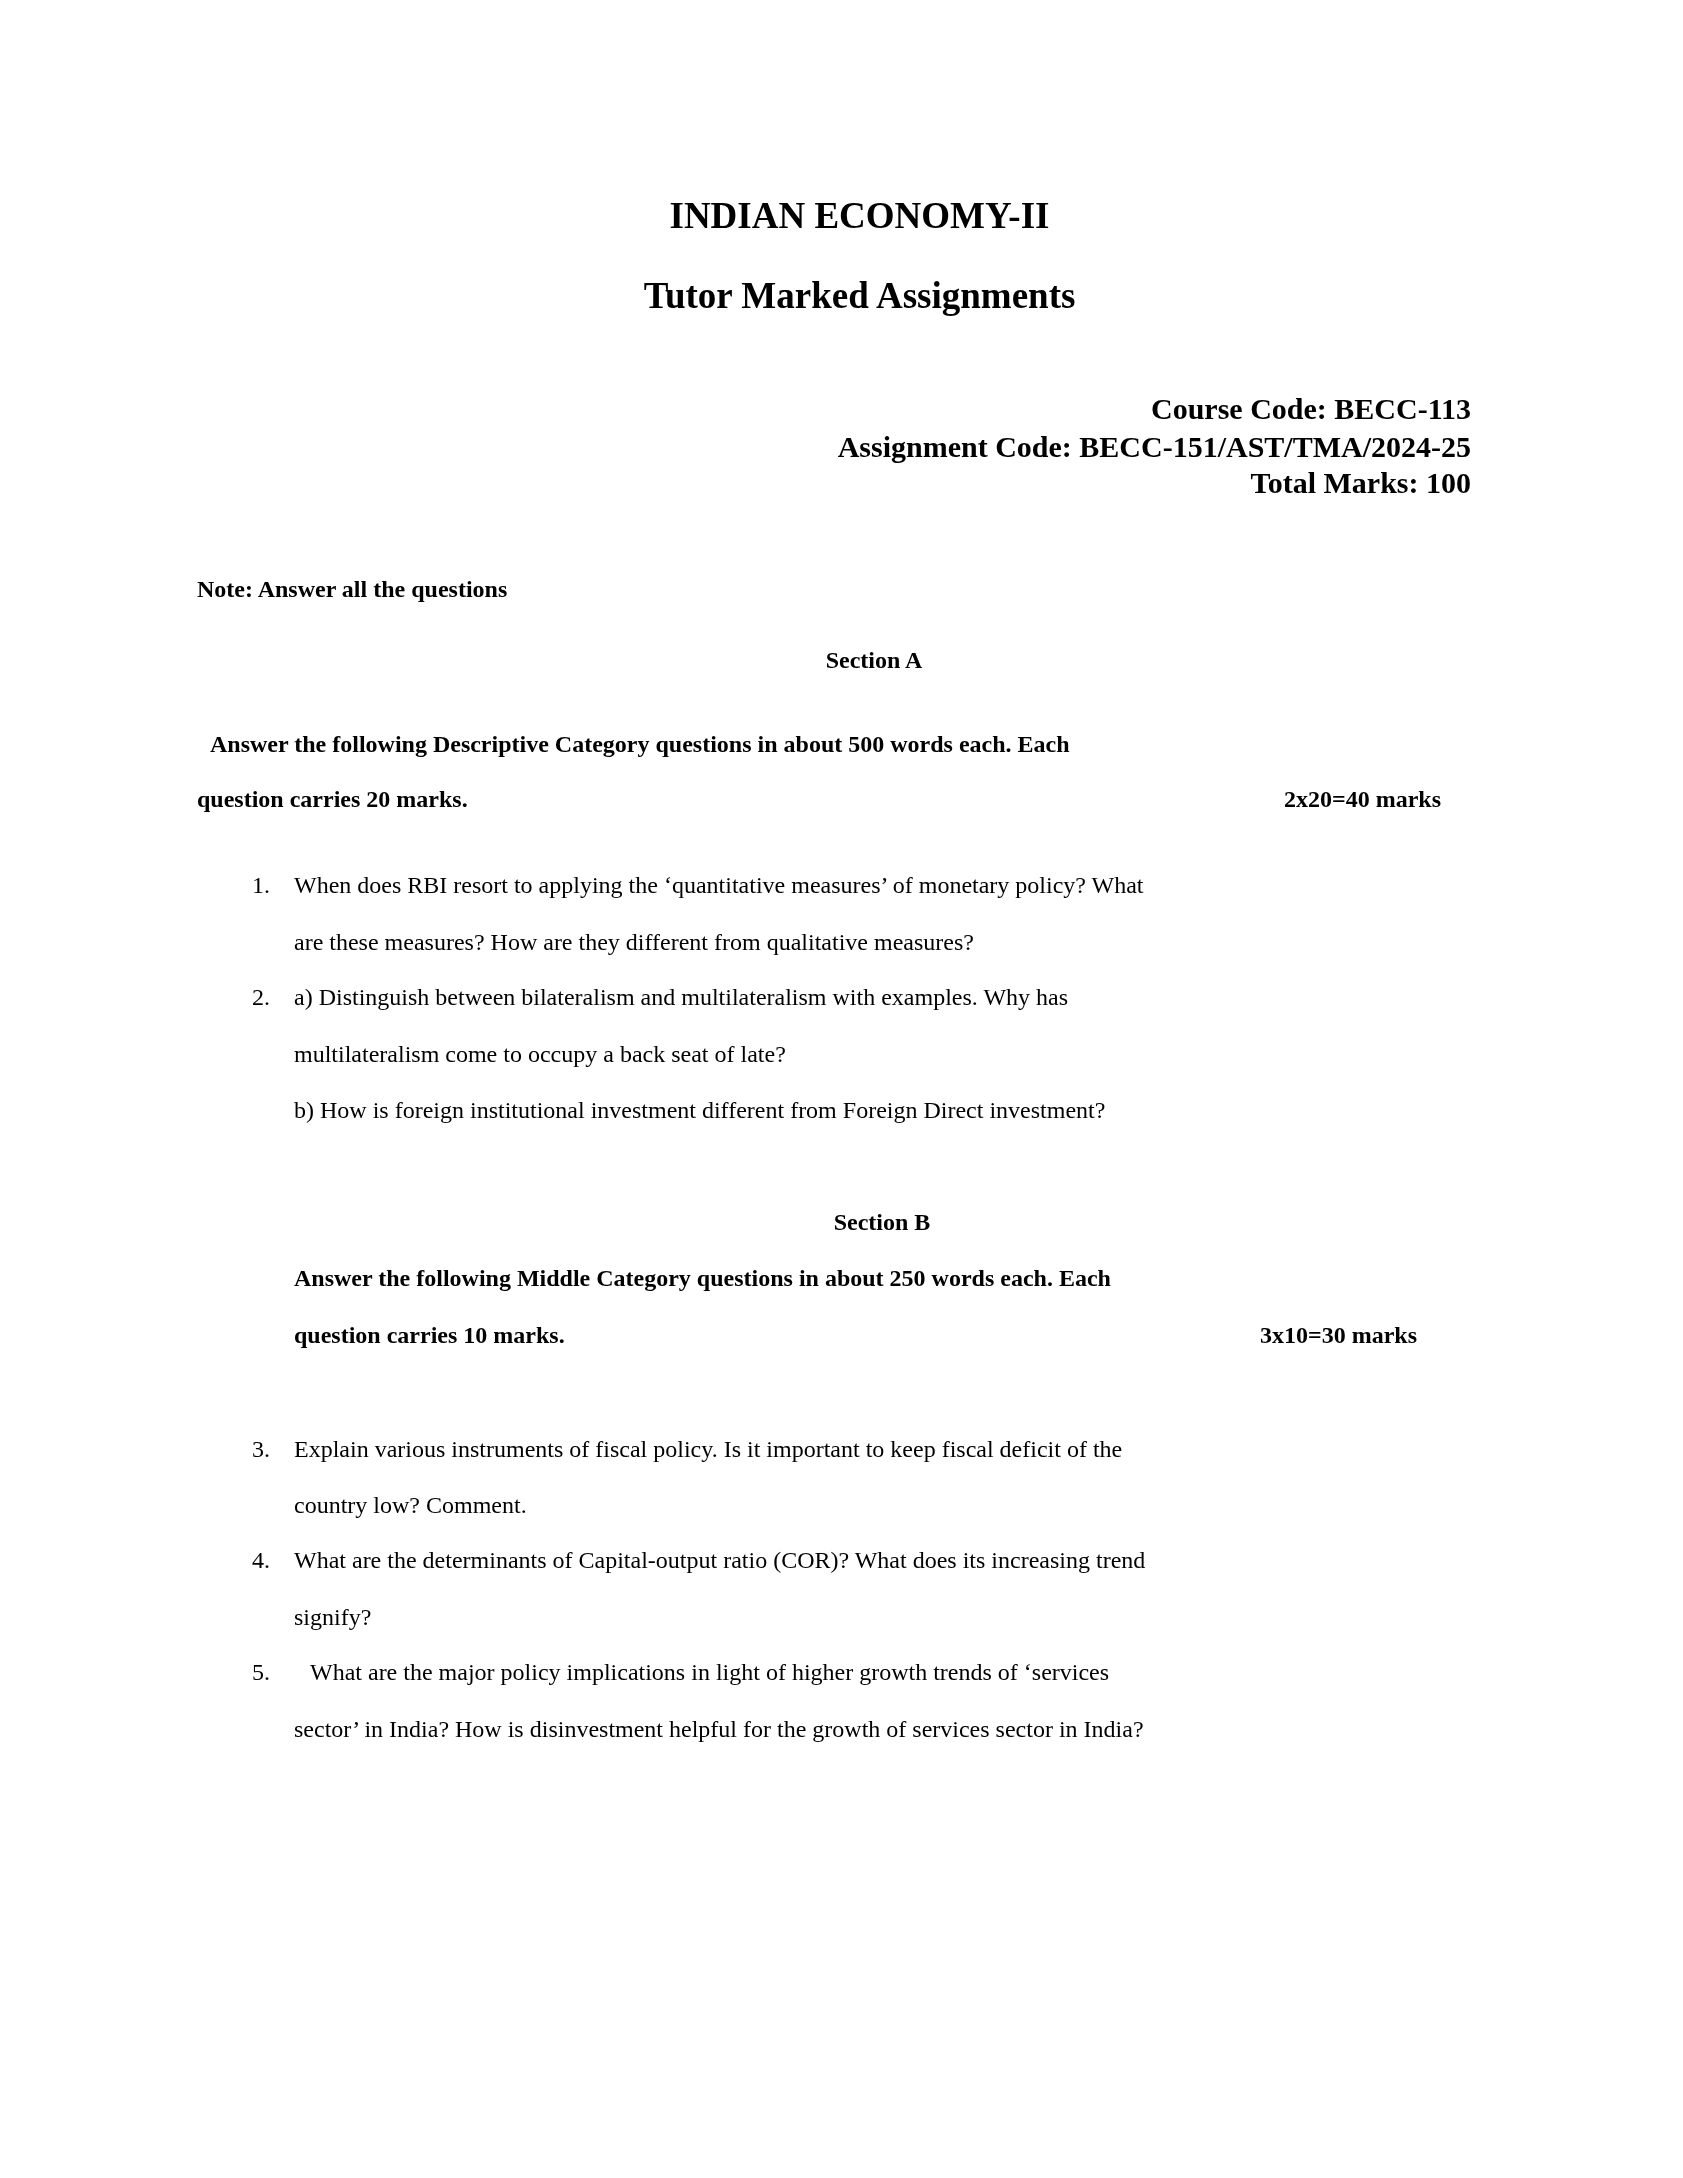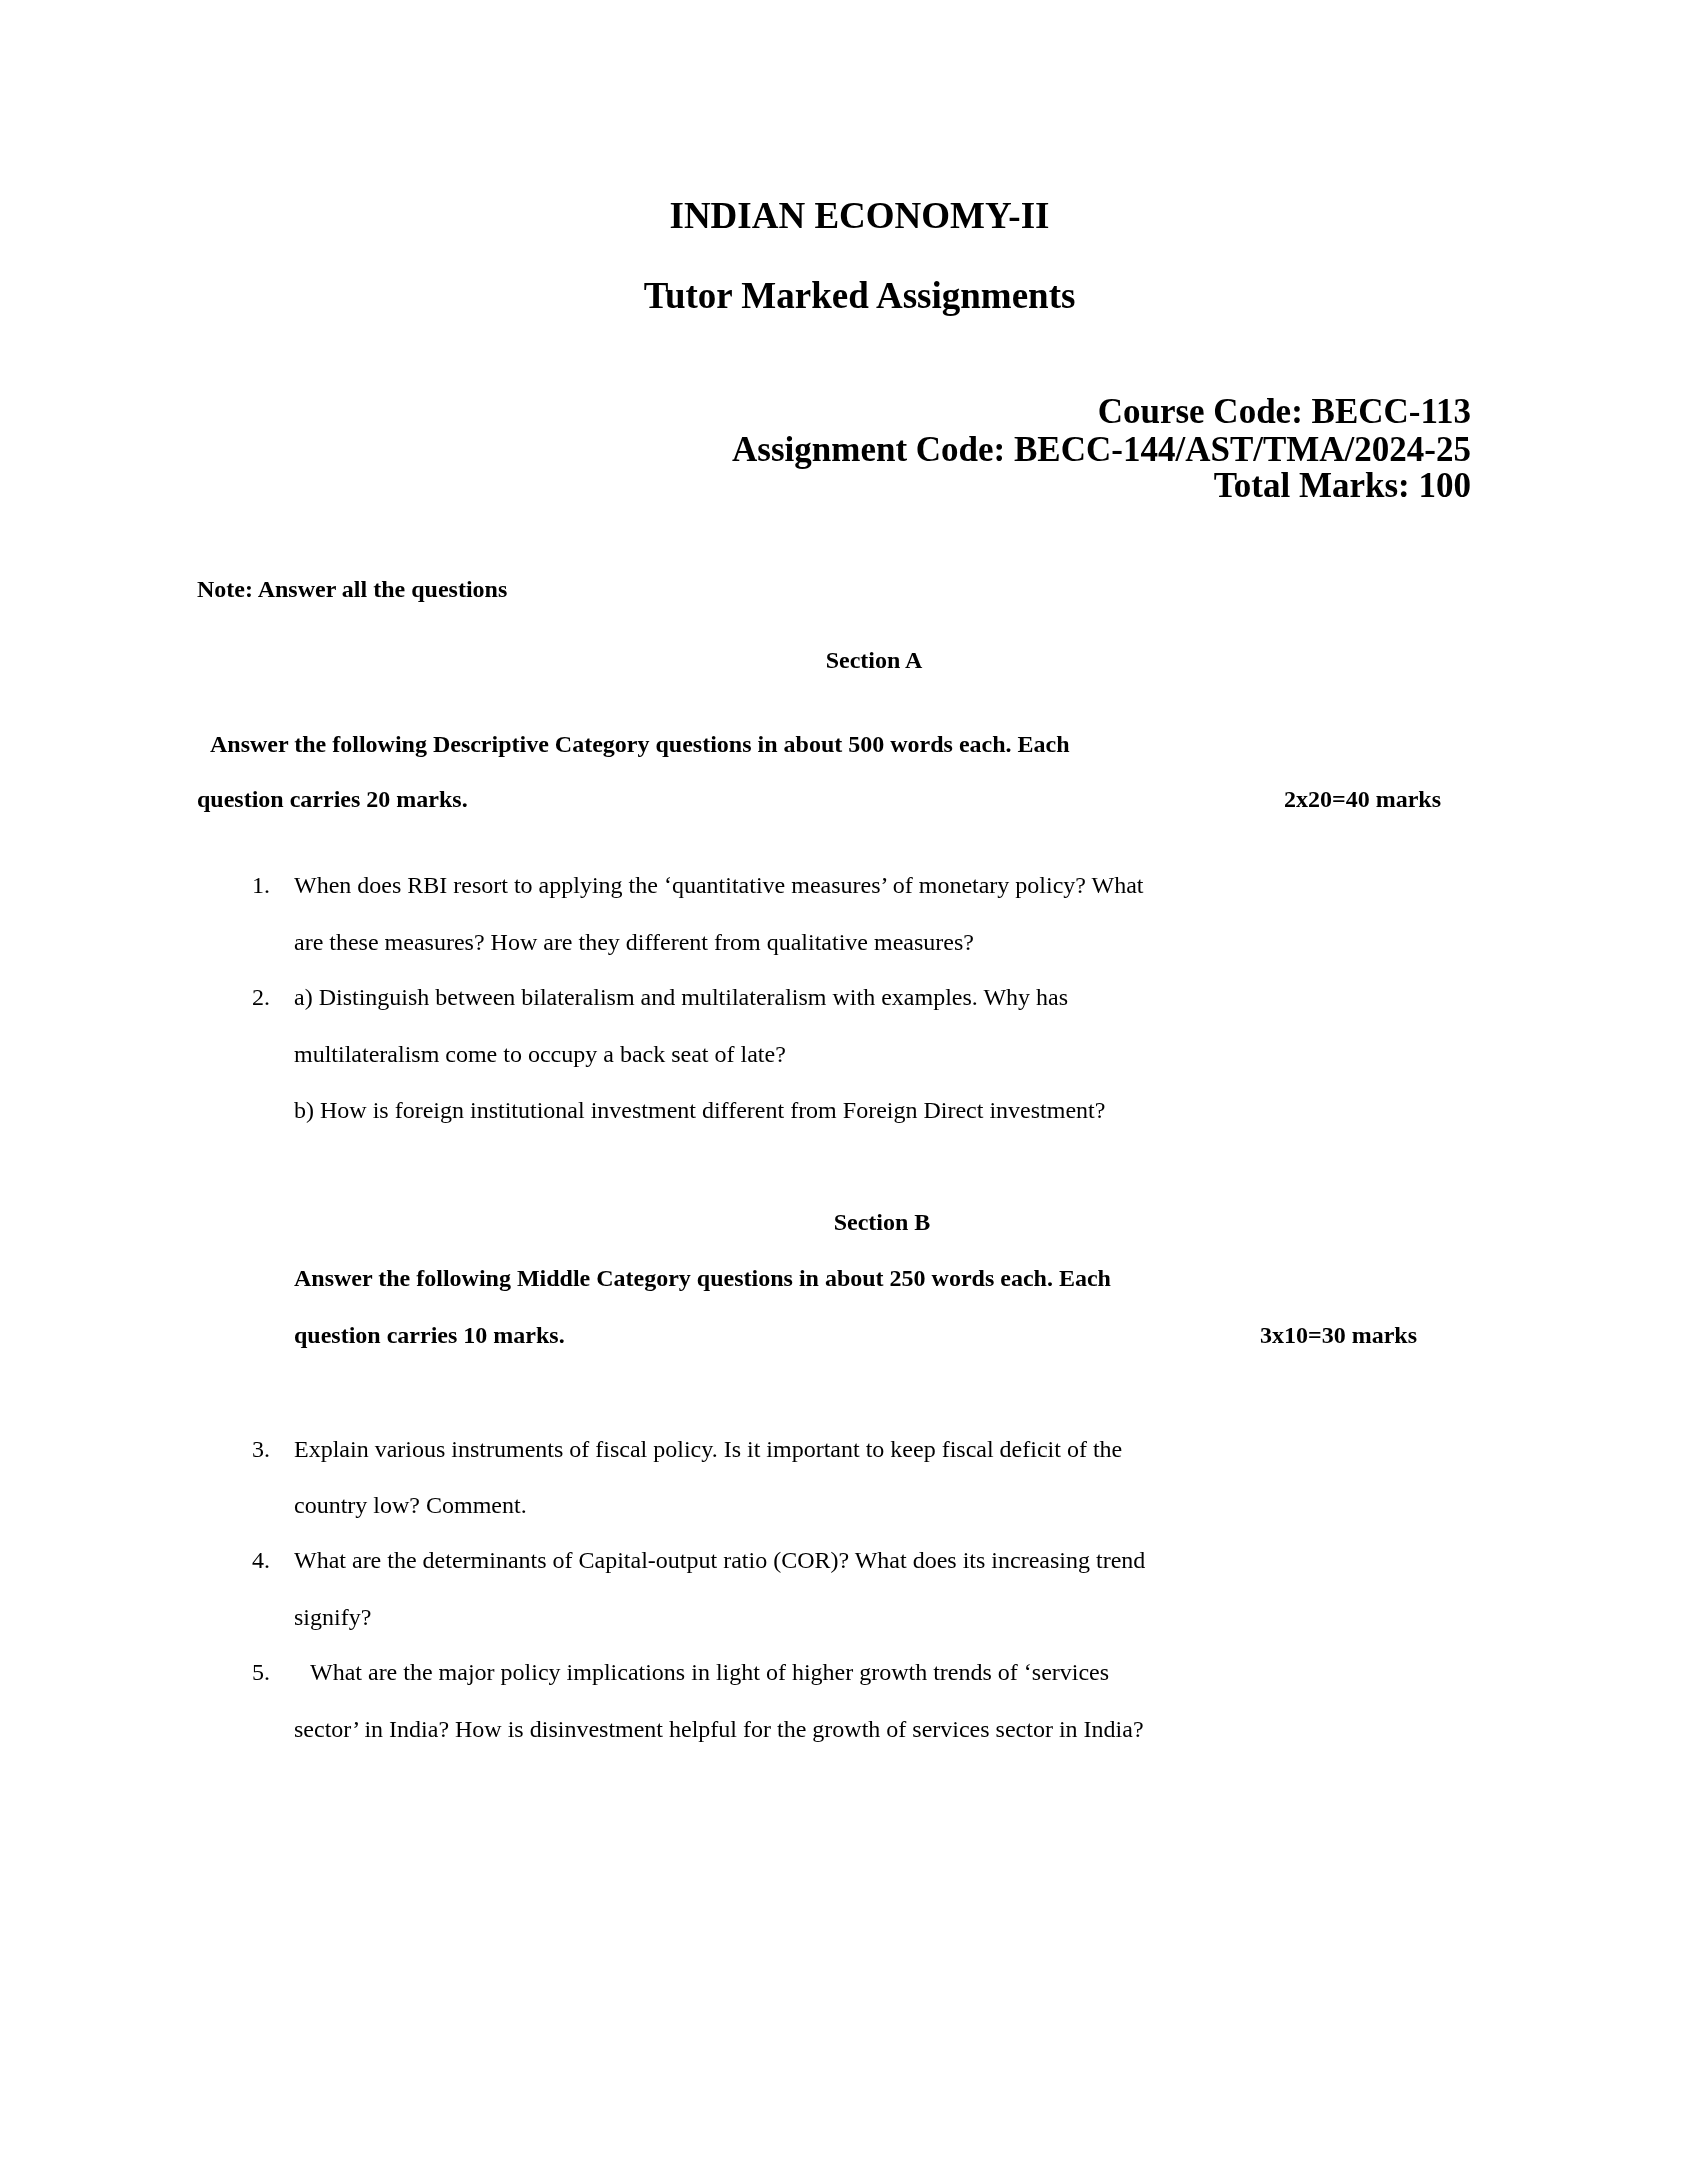--- a/index.html
+++ b/index.html
@@ -3,33 +3,33 @@
 <meta charset="utf-8">
 <style>
   html, body { margin: 0; padding: 0; background: #ffffff; }
   body {
     width: 1683px; height: 2178px; position: relative; overflow: hidden;
     font-family: "Liberation Serif", "DejaVu Serif", serif; color: #000;
   }
   .abs { position: absolute; white-space: nowrap; }
   .title { font-weight: bold; font-size: 37px; text-align: center; left: 18px; width: 1683px; }
   .bold { font-weight: bold; }
-  .hdr { right: 212px; text-align: right; font-weight: bold; font-size: 35px; }
+  .hdr { right: 212px; text-align: right; font-weight: bold; font-size: 30px; }
   .body { font-size: 24px; }
   .center { text-align: center; }
   .num { width: 59px; text-align: right; }
 </style>
 </head>
 <body>
 
 <div class="abs title" style="top:194px;">INDIAN ECONOMY-II</div>
 <div class="abs title" style="top:274px;">Tutor Marked Assignments</div>
 
 <div class="abs hdr" style="top:392px;">Course Code: BECC-113</div>
-<div class="abs hdr" style="top:430px;">Assignment Code: BECC-144/AST/TMA/2024-25</div>
+<div class="abs hdr" style="top:430px;">Assignment Code: BECC-151/AST/TMA/2024-25</div>
 <div class="abs hdr" style="top:466px;">Total Marks: 100</div>
 
 <div class="abs bold body" style="left:197px; top:576px;">Note: Answer all the questions</div>
 
 <div class="abs bold body center" style="left:0; width:1668px; top:647px;padding-left:40px;">Section A</div>
 <div class="abs bold body" style="left:210px; top:731px;">Answer the following Descriptive Category questions in about 500 words each. Each</div>
 <div class="abs bold body" style="left:197px; top:786px;">question carries 20 marks.</div>
 <div class="abs bold body" style="right:242px; top:786px;">2x20=40 marks</div>
 
 <div>

